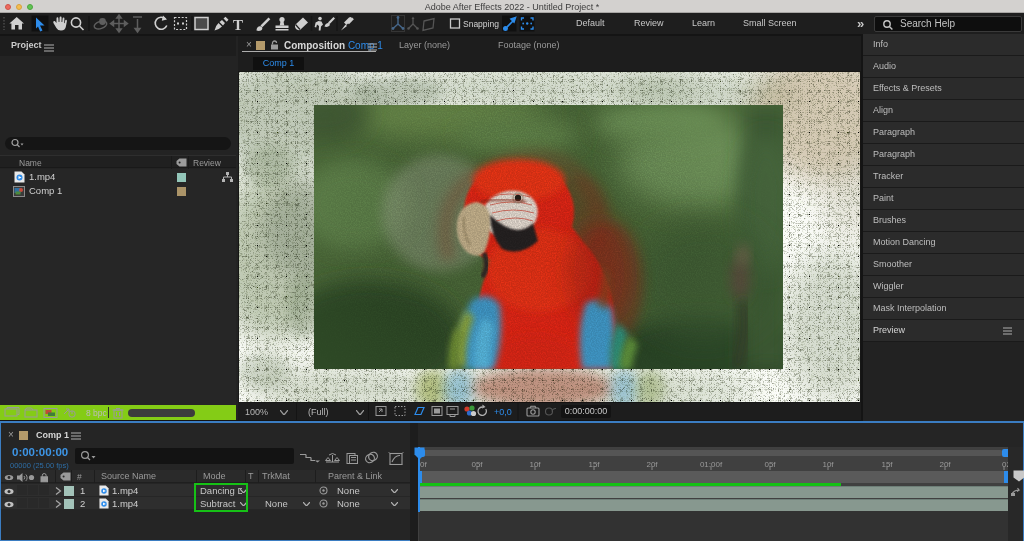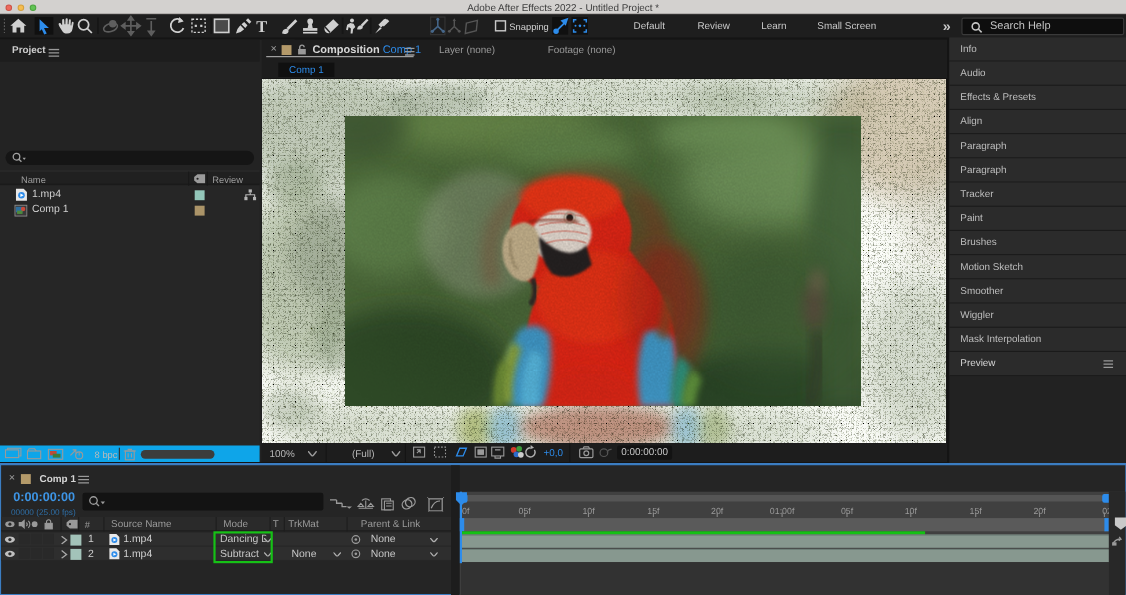--- a/index.html
+++ b/index.html
@@ -23,21 +23,21 @@
 
 #project { left:0; top:36px; width:268px; height:384px; background:#232323; }
 #proj-search { position:absolute; left:5px; top:101px; width:226px; height:13px;
   background:#151515; border-radius:7px; }
 #proj-cols { position:absolute; left:0; top:119px; width:236px; height:13px;
   background:#202020; border-top:1px solid #2e2e2e; border-bottom:1px solid #191919;
   color:#9b9b9b; font-size:8.5px; }
 #proj-list { position:absolute; left:0; top:133px; width:236px; height:245px; background:#262626; }
 .prow { position:absolute; left:0; width:236px; height:14px; font-size:9.5px; color:#d0d0d0; }
 .prow .sw { position:absolute; left:177px; top:2.5px; width:9px; height:9px; }
-#proj-foot { position:absolute; left:0; top:369px; width:236px; height:15px; background:#0ea5e9; }
+#proj-foot { position:absolute; left:0; top:369px; width:236px; height:15px; background:#84cc16; }
 
 #comp { left:238px; top:36px; width:623px; height:384px; background:#1d1d1d; }
 #comp-viewer { position:absolute; left:0; top:35px; width:623px; height:332px; background:#191919; }
 #comp-status { position:absolute; left:0; top:367px; width:623px; height:17px; background:#1d1d1d;
   font-size:9px; color:#b8b8b8; }
 .cstat { position:absolute; top:4px; }
 
 #rightp { left:863px; top:34px; width:161px; height:387px; background:#222222; }
 .rrow { position:absolute; left:0; width:161px; height:22px; background:#2b2b2b;
   border-bottom:1px solid #1a1a1a; color:#bebebe; font-size:9px; line-height:21px;
@@ -462,21 +462,21 @@
         </g>
 
       </svg>
     </div>
     <div id="comp-status">
       <span class="cstat" style="left:7px;">100%</span>
       <svg width="8" height="5" viewBox="0 0 8 5" style="position:absolute;left:42px;top:7px;">
           <path d="M0 0 L4 5 L8 0" fill="none" stroke="#9a9a9a" stroke-width="1.3"></path>
         </svg>
       <div style="position:absolute;left:58px;top:0;width:1px;height:17px;background:#141414;"></div>
-      <span class="cstat" style="left:82px;">(Full)</span>
+      <span class="cstat" style="left:70px;">(Full)</span>
       <svg width="8" height="5" viewBox="0 0 8 5" style="position:absolute;left:118px;top:7px;">
           <path d="M0 0 L4 5 L8 0" fill="none" stroke="#9a9a9a" stroke-width="1.3"></path>
         </svg>
       <div style="position:absolute;left:130px;top:0;width:1px;height:17px;background:#141414;"></div>
       <svg width="210" height="17" viewBox="0 0 210 17" style="position:absolute;left:133px;top:0;">
         <g stroke="#9a9a9a" fill="none" stroke-width="1">
           <rect x="5" y="3.5" width="10" height="9"></rect>
             <path d="M8 9 l3-3 m-3 0 h3 v3"></path>
           <rect x="24" y="3.5" width="10" height="9" stroke-dasharray="1.5,1.5"></rect>
         </g>
@@ -519,21 +519,21 @@
   <div class="abs" id="rightp">
     <div class="rrow" style="top:0px;">Info</div>
     <div class="rrow" style="top:22px;">Audio</div>
     <div class="rrow" style="top:44px;">Effects &amp; Presets</div>
     <div class="rrow" style="top:66px;">Align</div>
     <div class="rrow" style="top:88px;">Paragraph</div>
     <div class="rrow" style="top:110px;">Paragraph</div>
     <div class="rrow" style="top:132px;">Tracker</div>
     <div class="rrow" style="top:154px;">Paint</div>
     <div class="rrow" style="top:176px;">Brushes</div>
-    <div class="rrow" style="top:198px;">Motion Sketch</div>
+    <div class="rrow" style="top:198px;">Motion Dancing</div>
     <div class="rrow" style="top:220px;">Smoother</div>
     <div class="rrow" style="top:242px;">Wiggler</div>
     <div class="rrow" style="top:264px;">Mask Interpolation</div>
     <div class="rrow" style="top:286px;color:#d4d4d4;">Preview
       <svg width="9" height="8" viewBox="0 0 9 8" style="position:absolute;left:140px;top:7px;">
         <g stroke="#9a9a9a" stroke-width="1.2">
             <line x1="0" y1="1" x2="9" y2="1"></line>
             <line x1="0" y1="4" x2="9" y2="4"></line>
             <line x1="0" y1="7" x2="9" y2="7"></line>
           </g>

